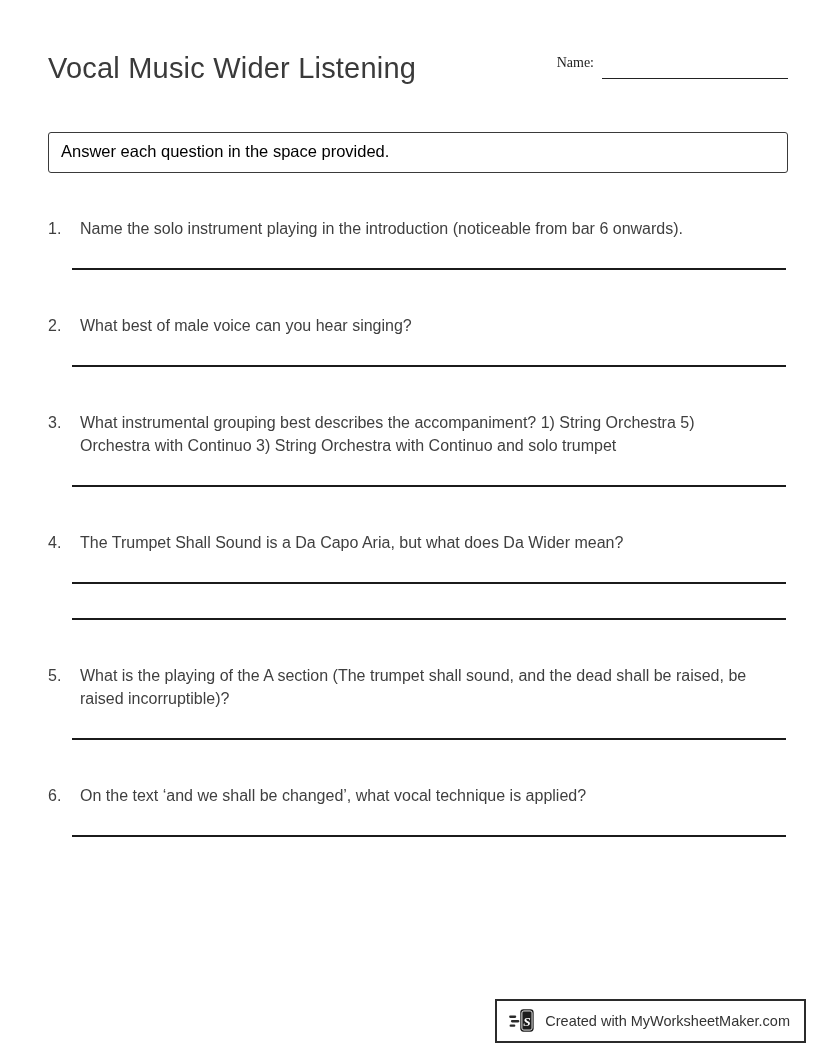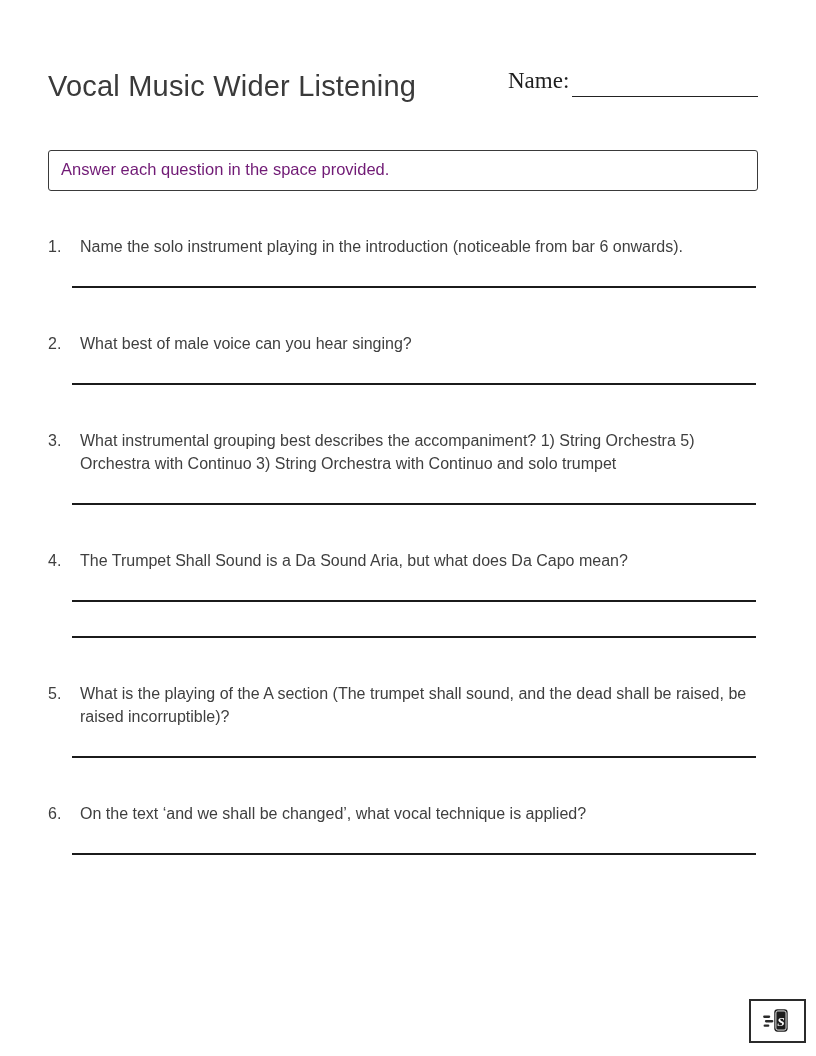--- a/index.html
+++ b/index.html
@@ -5,47 +5,47 @@
   * { box-sizing: border-box; }
   html, body { margin: 0; padding: 0; }
   body {
     width: 816px; height: 1056px;
     background: #ffffff;
     font-family: "Liberation Sans", sans-serif;
     color: #3d3d3d;
     position: relative;
     overflow: hidden;
   }
-  .page { padding: 48px 58px 0 48px; margin-top: 18px; }
+  .page { padding: 48px 28px 0 48px; }
 
   
   .header { display: flex; justify-content: space-between; align-items: flex-start; }
   .title {
     margin: 0; padding-top: 4px;
     font-size: 29px; font-weight: 400; color: #3a3a3a;
     letter-spacing: 0.2px;
   }
   .fields {
     width: 250px; padding-top: 4px;
     font-family: "Liberation Serif", serif;
-    font-size: 23px; color: #1e1e1e;
+    font-size: 14px; color: #1e1e1e;
   }
   .field-row { display: flex; align-items: flex-end; margin-bottom: 16px; }
   .field-label { width: 56px; text-align: right; margin-right: 8px; line-height: 22px; }
   .field-line {
     flex: 1; height: 22px; position: relative; top: 5px;
     border-bottom: 1.6px solid #222222;
   }
 
   
   .instruction-box {
     margin-top: 42px;
     border: 1.6px solid #3a3a3a; border-radius: 3px;
     padding: 9px 12px 11px 12px;
-    font-size: 16.5px; color: #701a75;
+    font-size: 16.5px; color: #000000;
   }
 
   
   .question { margin-top: 44px; }
   .q-row { display: flex; font-size: 16px; line-height: 23px; color: #3f3f3f; }
   .q-num { width: 32px; flex: none; }
   .q-text { flex: 1; max-width: 688px; }
   .answer-line {
     height: 0;
     border-bottom: 2.5px solid #1b1b1b;
@@ -103,21 +103,21 @@
     <div class="q-row">
       <span class="q-num">3.</span>
       <span class="q-text">What instrumental grouping best describes the accompaniment? 1) String Orchestra 5) Orchestra with Continuo 3) String Orchestra with Continuo and solo trumpet</span>
     </div>
     <div class="answer-line"></div>
   </div>
 
   <div class="question">
     <div class="q-row">
       <span class="q-num">4.</span>
-      <span class="q-text">The Trumpet Shall Sound is a Da Sound Aria, but what does Da Capo mean?</span>
+      <span class="q-text">The Trumpet Shall Sound is a Da Capo Aria, but what does Da Wider mean?</span>
     </div>
     <div class="answer-line"></div>
     <div class="answer-line"></div>
   </div>
 
   <div class="question">
     <div class="q-row">
       <span class="q-num">5.</span>
       <span class="q-text">What is the playing of the A section (The trumpet shall sound, and the dead shall be raised, be raised incorruptible)?</span>
     </div>
@@ -138,13 +138,14 @@
   <span class="logo">
     <svg width="27" height="25" viewBox="0 0 30 28" xmlns="http://www.w3.org/2000/svg">
       <rect x="0" y="8.5" width="8" height="2.6" rx="1.3" fill="#2a2a2a"></rect>
       <rect x="2" y="13.5" width="9.5" height="2.6" rx="1.3" fill="#2a2a2a"></rect>
       <rect x="0.5" y="18.5" width="6.5" height="2.6" rx="1.3" fill="#2a2a2a"></rect>
       <rect x="12.5" y="1.5" width="15" height="25" rx="3.5" fill="#1c1c1c"></rect>
       <rect x="14.3" y="3.3" width="11.4" height="21.4" rx="2.2" fill="none" stroke="#ffffff" stroke-width="1"></rect>
       <text x="20.1" y="19.6" font-size="15" font-style="italic" font-weight="bold" fill="#ffffff" text-anchor="middle" font-family="Liberation Serif, serif">S</text>
     </svg>
   </span>
+  <span>Created with MyWorksheetMaker.com</span>
 </div>
 
 </body></html>

